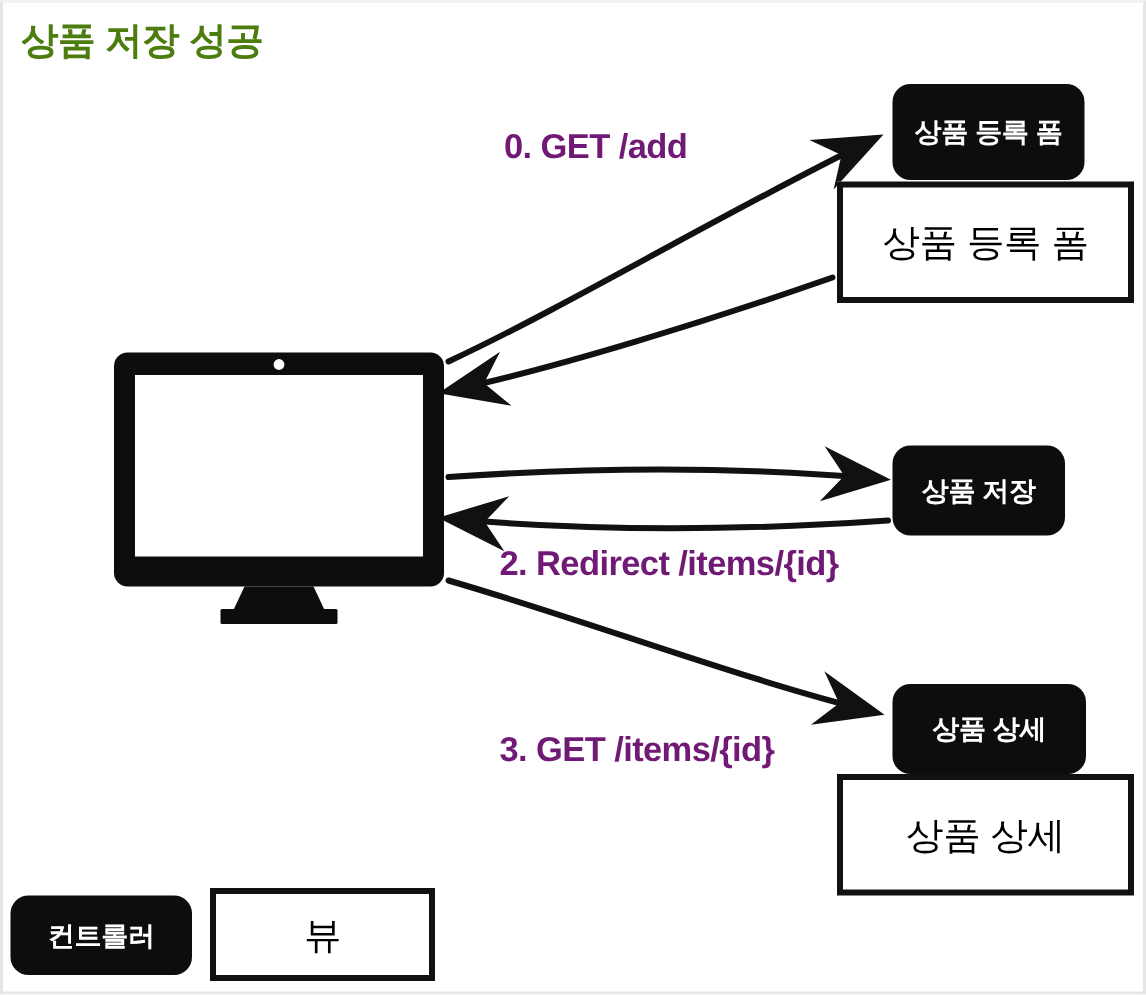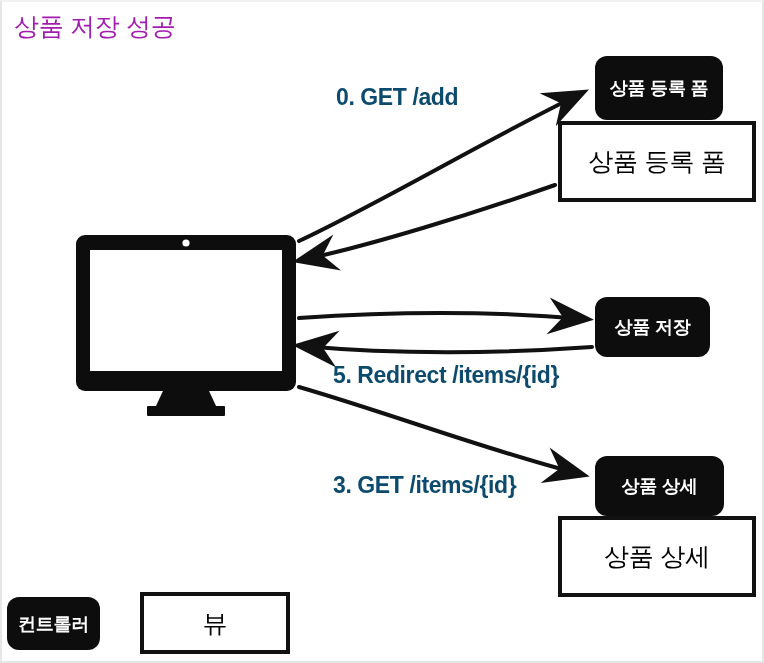--- a/index.html
+++ b/index.html
@@ -21,22 +21,22 @@
     border-right: 2px solid #e6e6e6;
     border-top: 2px solid #f2f2f2;
     border-bottom: 2px solid #e6e6e6;
   }
 
   #title {
     position: absolute;
     left: 12px;
     top: 8px;
     font-size: 25px;
-    font-weight: normal;
-    color: #a21caf;
+    font-weight: bold;
+    color: #4d7c0f;
     letter-spacing: -0.3px;
     white-space: nowrap;
   }
 
   
   #arrows {
     position: absolute;
     left: 0;
     top: 0;
     width: 764px;
@@ -82,33 +82,33 @@
   #box-form-view   { left: 556px; top: 119px; width: 198px; height: 81px;  font-size: 25px; z-index: 3;}
   #box-save-ctrl   { left: 593px; top: 295px; width: 115px; height: 60px;  font-size: 18px; z-index: 4;}
   #box-detail-ctrl { left: 593px; top: 454px; width: 129px; height: 60px;  font-size: 18px; z-index: 4;}
   #box-detail-view { left: 556px; top: 514px; width: 198px; height: 81px;  font-size: 25px; z-index: 3;}
 
   
   .edge-label {
     position: absolute;
     font-size: 23px;
     font-weight: bold;
-    color: #0c4a6e;
+    color: #701a75;
     white-space: nowrap;
     letter-spacing: -0.4px;
     z-index: 5;
   }
   #label-0 { left: 334px; top: 82px;  }
   #label-1 { left: 331px; top: 275px; }
   #label-2 { left: 331px; top: 360px; }
-  #label-3 { left: 331px; top: 470px; }
+  #label-3 { left: 331px; top: 484px; }
 
   
   #legend-ctrl {
-    left: 5px; top: 595px; width: 93px; height: 53px;
+    left: 5px; top: 595px; width: 121px; height: 53px;
     font-size: 18px;
   }
   #legend-view {
     left: 138px; top: 590px; width: 150px; height: 62px;
     font-size: 25px;
   }
 </style>
 </head>
 <body>
 
@@ -156,21 +156,21 @@
 
   <div class="ctrl-box" id="box-detail-ctrl">
     <span>상품 상세</span>
   </div>
 
   <div class="view-box" id="box-detail-view">
     <span>상품 상세</span>
   </div>
 
   <div class="edge-label" id="label-0">0. GET /add</div>
-  <div class="edge-label" id="label-2">5. Redirect /items/{id}</div>
+  <div class="edge-label" id="label-2">2. Redirect /items/{id}</div>
   <div class="edge-label" id="label-3">3. GET /items/{id}</div>
 
   <div class="ctrl-box" id="legend-ctrl">
     <span>컨트롤러</span>
   </div>
 
   <div class="view-box" id="legend-view">
     <span>뷰</span>
   </div>
 

